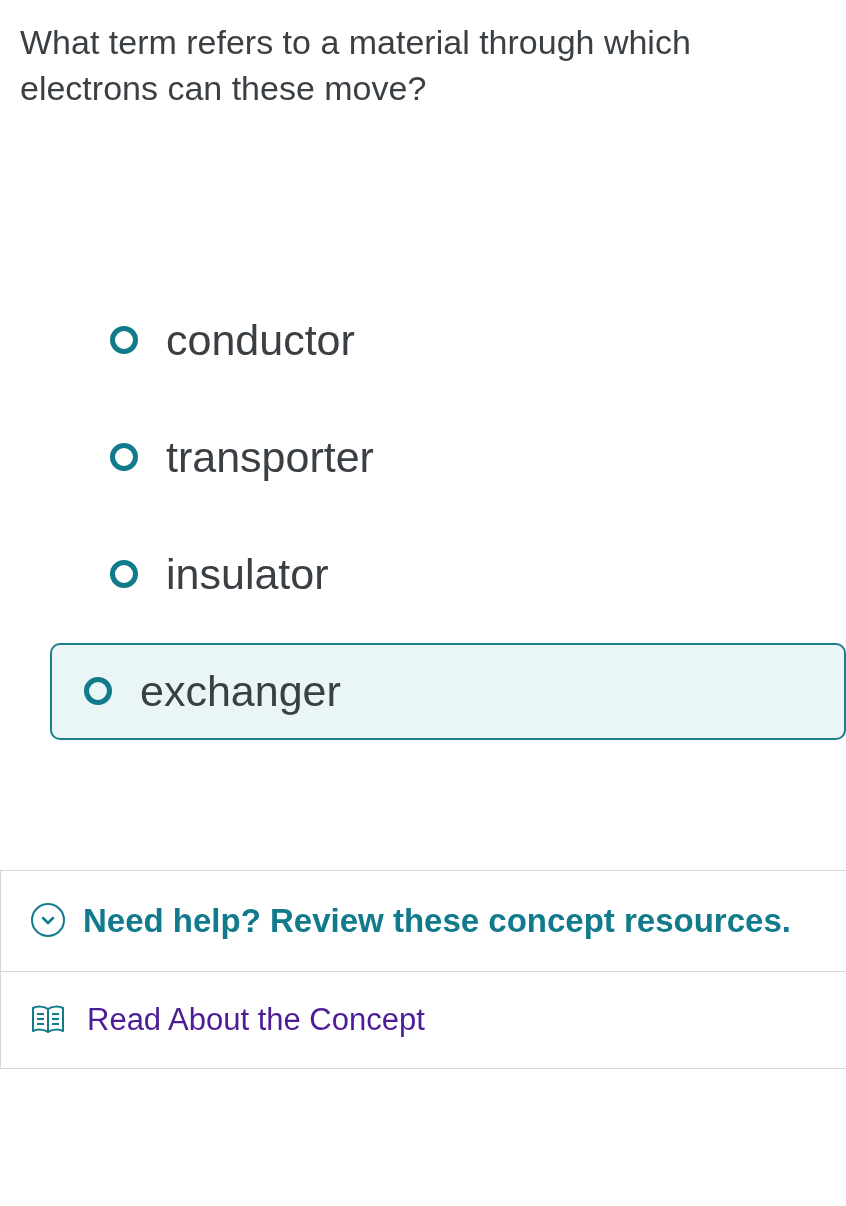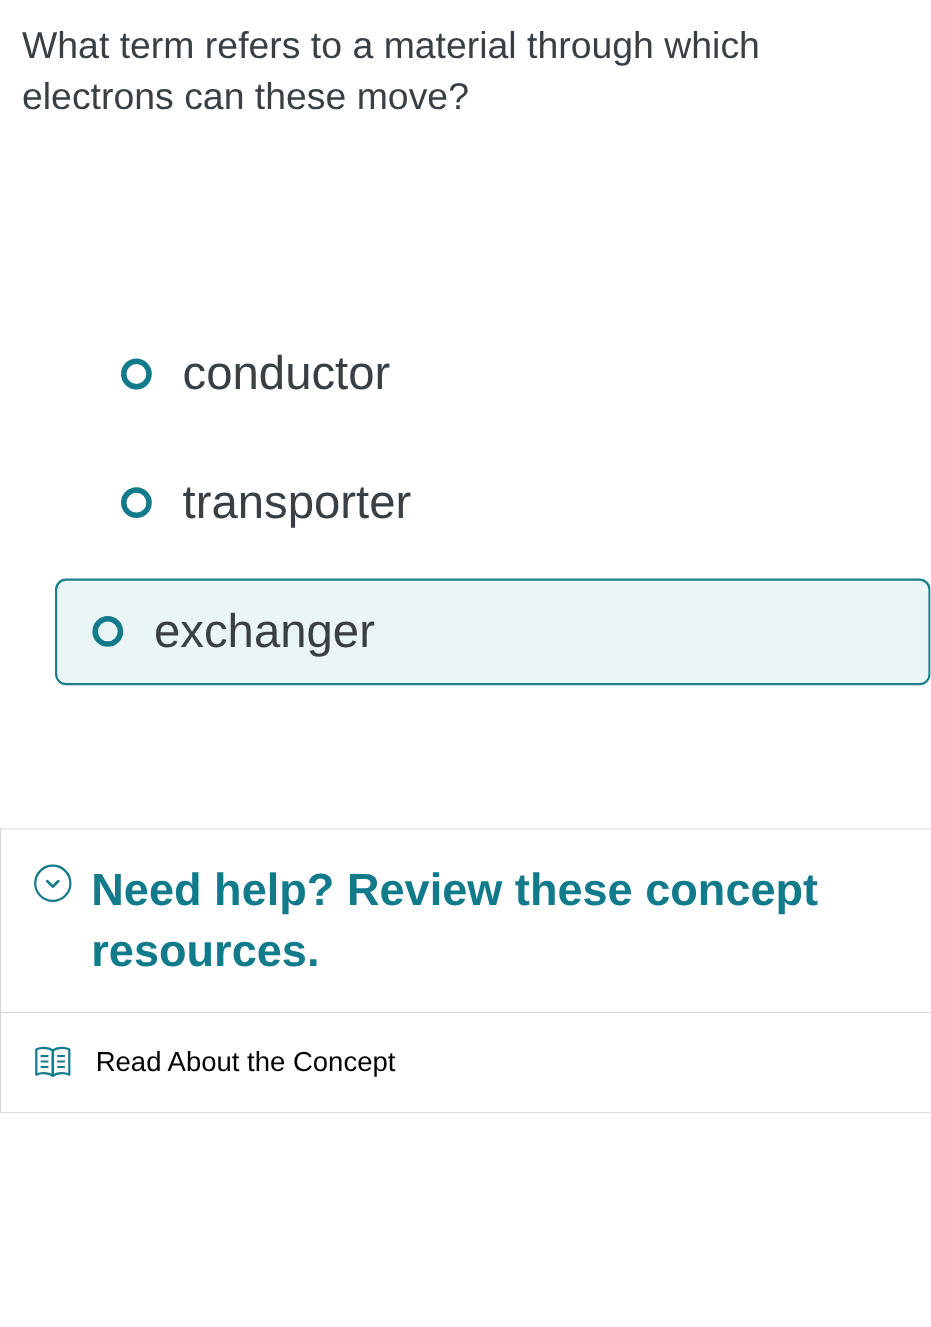--- a/index.html
+++ b/index.html
@@ -67,53 +67,57 @@
     border: 2px solid #117a8b;
     border-radius: 50%;
     flex: 0 0 34px;
     display: flex;
     align-items: center;
     justify-content: center;
     margin-top: 4px;
   }
   .chevron-circle svg { width: 16px; height: 16px; }
   .help-title {
-    font-size: 41px;
+    font-size: 33px;
     font-weight: 700;
     color: #117a8b;
     line-height: 1.35;
   }
   .help-link {
     display: flex;
     align-items: center;
     padding: 30px 30px 30px 30px;
     cursor: pointer;
     gap: 22px;
   }
   .book-icon { flex: 0 0 34px; width: 34px; height: 30px; }
   .help-link-text {
-    font-size: 25px;
-    color: #000000;
+    font-size: 31px;
+    color: #4c1d95;
     font-weight: 400;
   }
 </style>
 </head>
 <body>
 
 <div class="container">
   <div class="question-text">What term refers to a material through which electrons can these move?</div>
 
   <div class="options">
     <div class="option">
       <span class="radio"></span>
       <span class="option-label">conductor</span>
     </div>
     <div class="option">
       <span class="radio"></span>
       <span class="option-label">transporter</span>
+    </div>
+    <div class="option">
+      <span class="radio"></span>
+      <span class="option-label">insulator</span>
     </div>
     <div class="option highlight">
       <span class="radio"></span>
       <span class="option-label">exchanger</span>
     </div>
   </div>
 </div>
 
 <div class="help-box">
   <div class="help-header">

